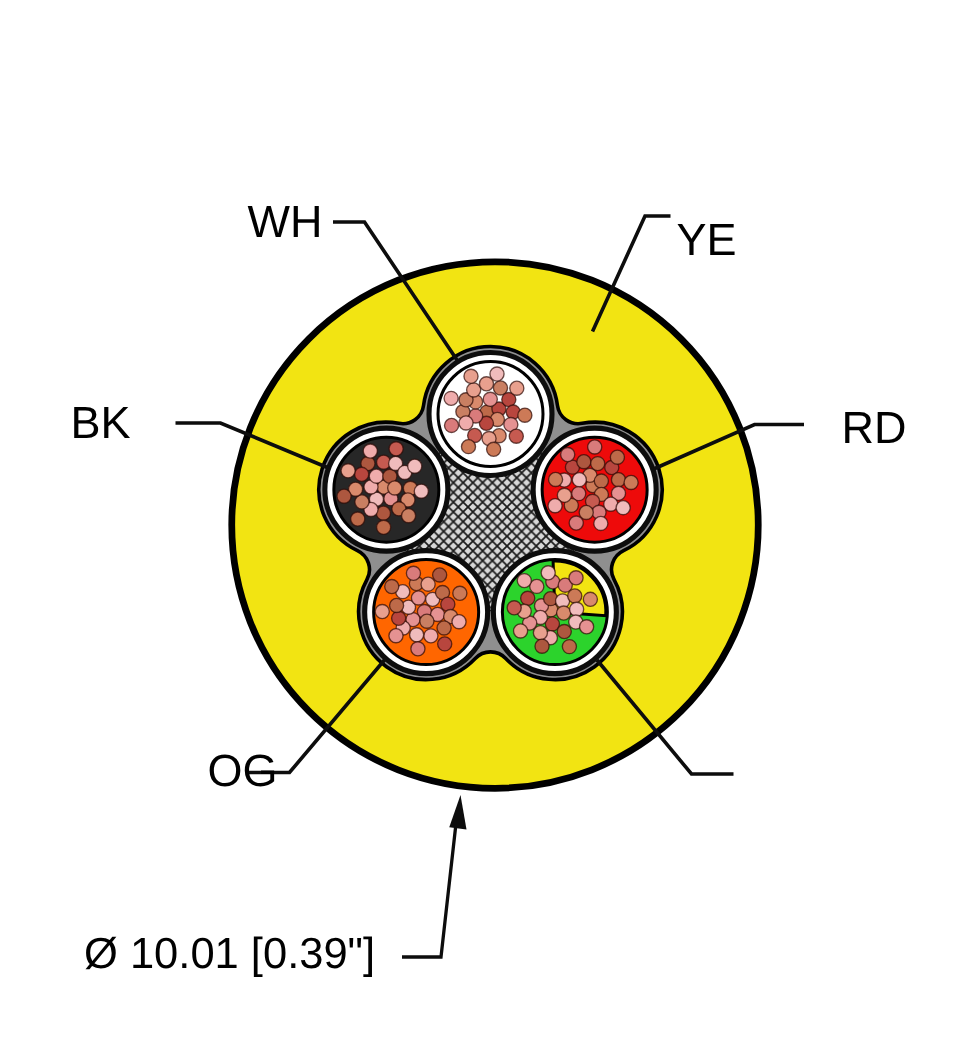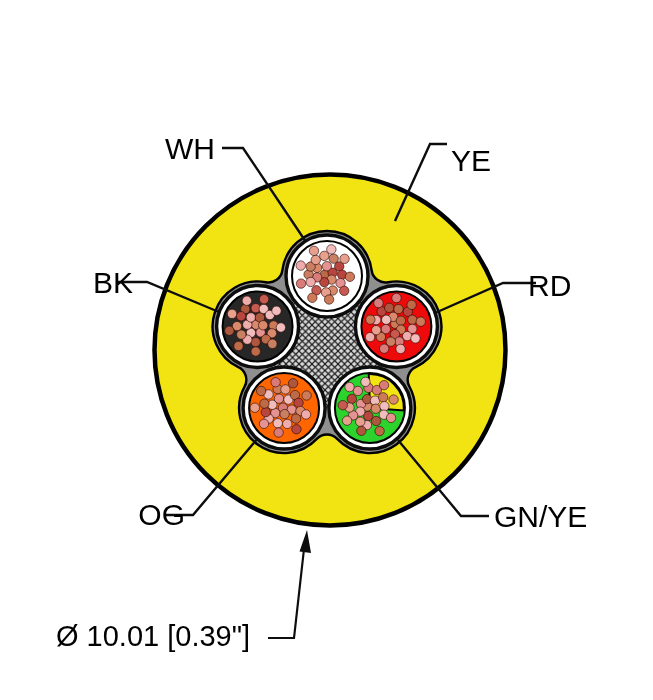--- a/index.html
+++ b/index.html
@@ -197,22 +197,21 @@
           <polyline points="268,638 294,638 304,549" fill="none" stroke="#0d0d0d" stroke-width="2.2"></polyline>
           <polygon points="307,530 311,553 299.5,551.5" fill="#0d0d0d"></polygon>
         </g>
       </g>
   </svg>
 
   <div class="lbl" style="right:438px;top:134px">WH</div>
 
   <div class="lbl" style="left:451px;top:146px">YE</div>
 
-  <div class="lbl" style="right:520px;top:268px">BK</div>
-
-  <div class="lbl" style="left:528px;top:271px">RD</div>
+  <div class="lbl" style="right:566px;top:268px">BK</div>
+
+  <div class="lbl" style="left:561px;top:271px">RD</div>
 
   <div class="lbl" style="right:468px;top:500px">OG</div>
 
-  <div class="lbl" style="left:494px;top:502px">GN/YE</div>
 
   <div class="lbl dim" style="left:56px;top:622px">Ø 10.01 [0.39"]</div>
 </div>
 
 </body></html>

